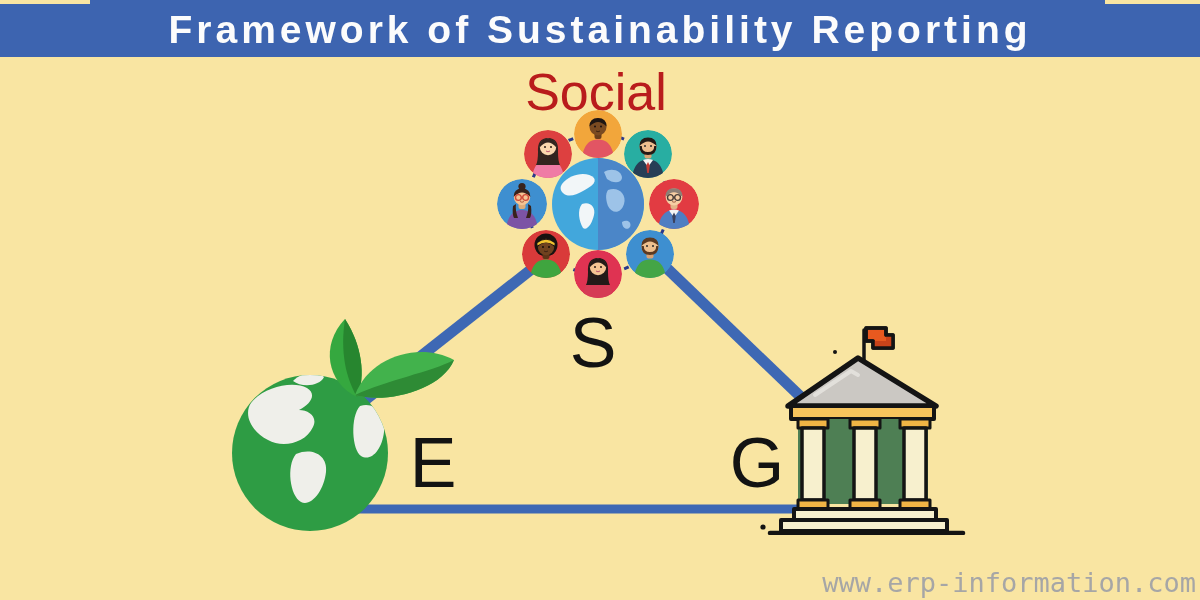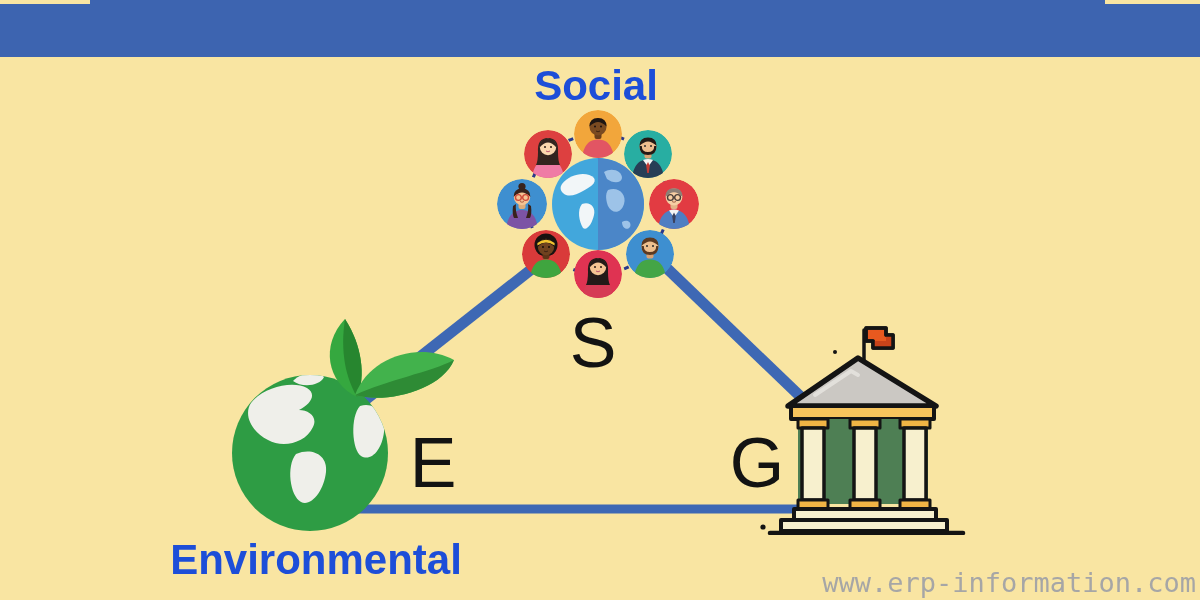--- a/index.html
+++ b/index.html
@@ -14,21 +14,21 @@
   .notch{top:0; height:4px; background:#F9E5A2;}
   .notch-left{left:0; width:90px;}
   .notch-right{right:0; width:95px;}
   .title{
     left:0; top:3px; width:1200px; height:54px;
     display:flex; align-items:center; justify-content:center;
     color:#FCFCFC; font-size:39px; font-weight:700; letter-spacing:4px;
     white-space:nowrap;
   }
   
-  .node-label{ color:#1d4ed8; font-size:42px; font-weight:700; white-space:nowrap; transform:translateX(-50%); }
+  .node-label{ color:#b91c1c; font-size:52px; font-weight:400; white-space:nowrap; transform:translateX(-50%); }
   .letter{ color:#131313; font-size:70px; font-weight:300; line-height:1; transform:translateX(-50%); }
   
   .watermark{
     right:4px; bottom:2px; color:#A6A6A6;
     font-family:"DejaVu Sans Mono","Liberation Mono",monospace;
     font-size:27px; letter-spacing:0px; white-space:nowrap;text-align:right;
   }
   svg{display:block;}
 </style>
 </head>
@@ -38,20 +38,21 @@
 
   <svg class="abs" style="left:0;top:0;" width="1200" height="600" viewBox="0 0 1200 600">
     <line x1="547" y1="257" x2="350" y2="412" stroke="#3E68B4" stroke-width="11"></line>
     <line x1="650" y1="252" x2="803" y2="399" stroke="#3E68B4" stroke-width="11"></line>
     <line x1="352" y1="509" x2="800" y2="509" stroke="#3E68B4" stroke-width="9"></line>
   </svg>
 
   <div class="abs banner"></div>
   <div class="abs notch notch-left"></div>
   <div class="abs notch notch-right"></div>
+  <div class="abs title">Framework of Sustainability Reporting</div>
 
   <div class="abs node-label" style="left:596px;top:62px;">Social</div>
 
   <svg class="abs" style="left:493px;top:99px;" width="210" height="210" viewBox="0 0 210 210">
     <defs>
       <clipPath id="avc">
           <circle r="24" cx="0" cy="0"></circle>
         </clipPath>
       <clipPath id="avc25">
           <circle r="25" cx="0" cy="0"></circle>
@@ -215,21 +216,20 @@
     <g>
       <path d="M152,94 C122,80 115,42 140,16 C157,42 161,74 152,94 Z" fill="#35A83F"></path>
       <path d="M152,94 C138,70 136,42 140,16 C157,42 161,74 152,94 Z" fill="#27862F"></path>
       <path d="M150,92 C164,54 214,38 249,57 C236,88 180,101 150,92 Z" fill="#42B24C"></path>
       <path d="M150,92 C182,77 226,69 249,57 C236,88 180,101 150,92 Z" fill="#2E8B35"></path>
     </g>
   </svg>
 
   <div class="abs letter" style="left:433px;top:428px;">E</div>
 
-  <div class="abs node-label" style="left:316px;top:536px;">Environmental</div>
 
   <svg class="abs" style="left:755px;top:315px;" width="220" height="220" viewBox="0 0 220 220">
     <g stroke="#141414" stroke-linejoin="round" stroke-linecap="round">
 
       <line x1="109" y1="15" x2="109" y2="45" stroke-width="3.5"></line>
       <path d="M111,13 L131,13 L131,20 L138,20 L138,33 L118,33 L118,26 L111,26 Z" fill="#E8591F" stroke-width="3.5"></path>
       <path d="M131,20 L138,20 L138,33 L118,33 L118,26 L131,26 Z" fill="#C9431A" stroke="none"></path>
       <path d="M111,13 L131,13 L131,20 L138,20 L138,33 L118,33 L118,26 L111,26 Z" fill="none" stroke-width="3.5"></path>
 
       <path d="M103,43 L181,91 L33,91 Z" fill="#CBC8C3" stroke-width="5.5"></path>

